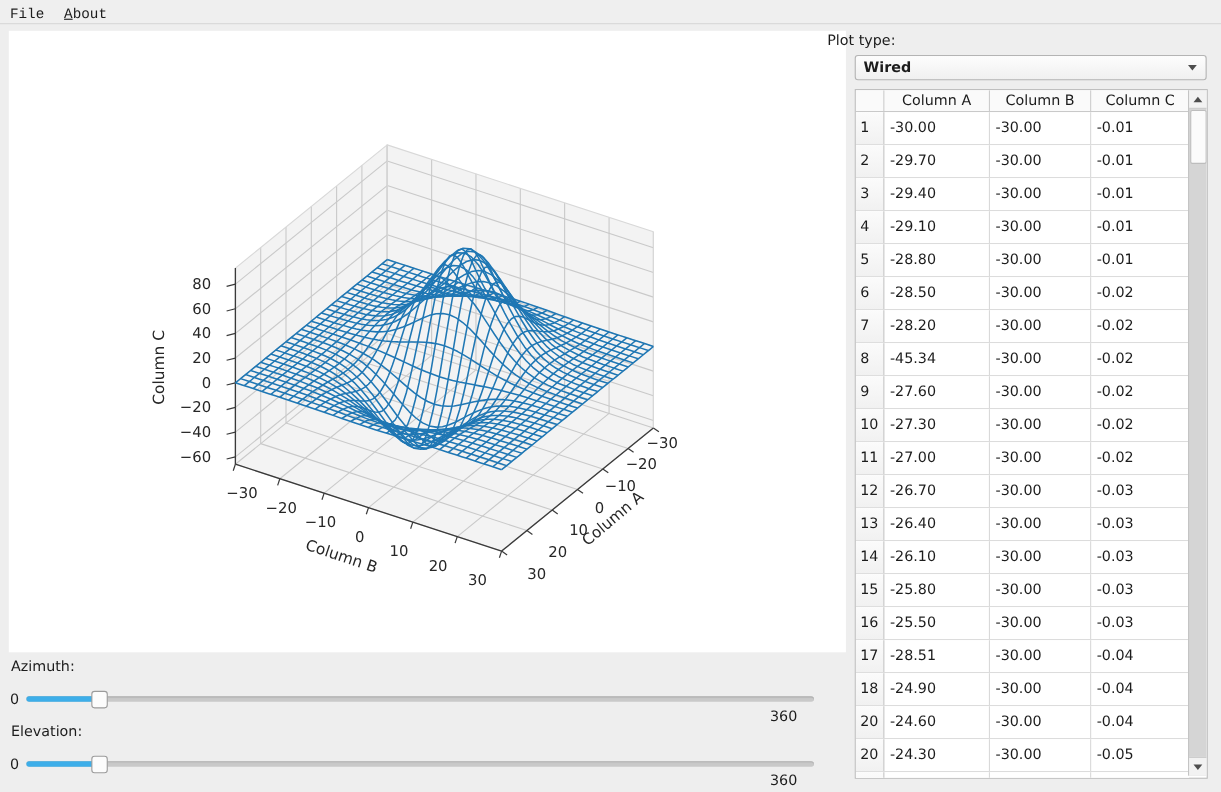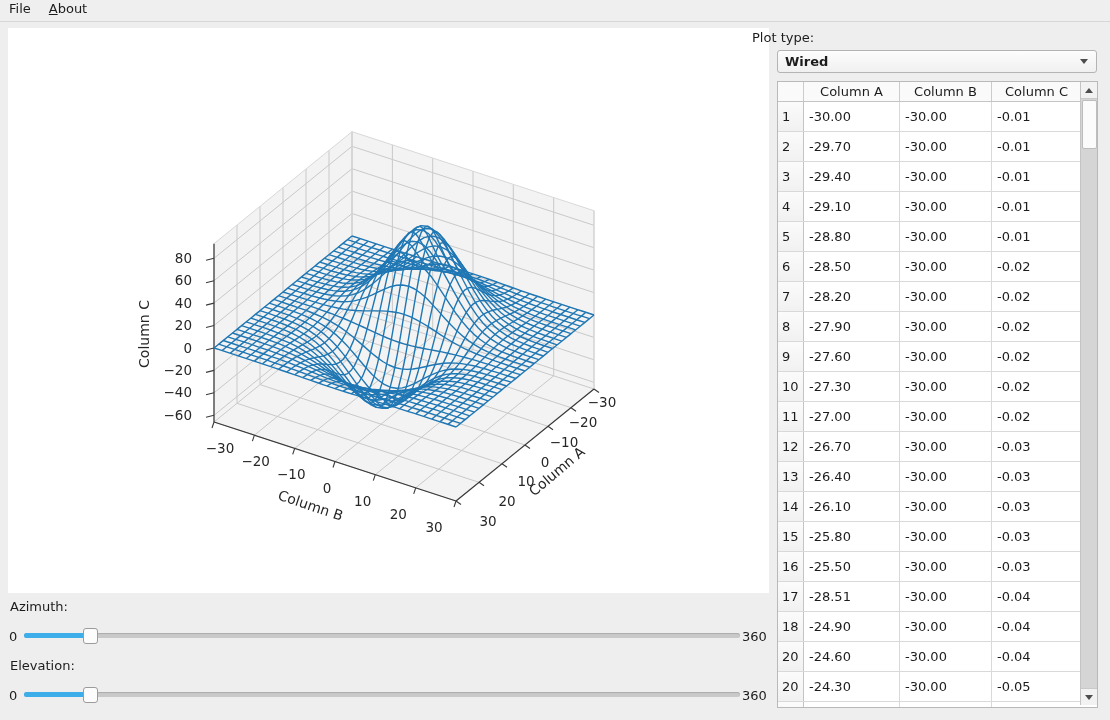--- a/index.html
+++ b/index.html
@@ -1,20 +1,20 @@
 <!DOCTYPE html>
 <html><head>
 <meta charset="utf-8">
 <style>
   html,body{margin:0;padding:0;}
   #window{position:relative;width:1110px;height:720px;background:#eeeeee;
     font-family:"DejaVu Sans","Liberation Sans",sans-serif;font-size:13px;color:#1c1c1c;overflow:hidden;}
   
   #menubar{position:absolute;left:0;top:0;width:1110px;height:21px;background:#efefef;
-    border-bottom:1px solid #d7d7d7;display:flex;align-items:flex-start;}
+    border-bottom:1px solid #d7d7d7;display:flex;align-items:flex-end;font-family:Liberation Mono, monospace;}
   .menu-item{padding:1px 9px;cursor:default;}
   .menu-item u{text-decoration:underline;}
   
   #canvas{position:absolute;left:8px;top:28px;width:761px;height:565px;background:#ffffff;}
   
   #plot-type-label{position:absolute;left:752px;top:30px;}
   #combo{position:absolute;left:777px;top:50px;width:318px;height:21px;background:linear-gradient(#fdfdfd,#f0f0f0);
     border:1px solid #b4b4b4;border-radius:3px;display:flex;align-items:center;font-weight:bold;}
   #combo-text{padding-left:7px;flex:1;}
   .arrow-down{width:0;height:0;border-left:4px solid transparent;border-right:4px solid transparent;border-top:5px solid #4d4d4d;margin-right:8px;}
@@ -33,21 +33,21 @@
   .tc.c1{width:96px;}.tc.c2{width:92px;}.tc.c3{width:89px;border-right:none;text-align:right;}
   
   #vscroll{position:absolute;top:0;right:0;width:16px;height:623px;background:#d5d5d5;border-left:1px solid #c4c4c4;}
   .sb-btn{position:absolute;left:0;width:16px;height:16px;background:#f2f2f2;display:flex;align-items:center;justify-content:center;}
   #sb-up{top:0;border-bottom:1px solid #c9c9c9;}
   #sb-down{bottom:0;border-top:1px solid #c9c9c9;}
   #sb-thumb{position:absolute;left:1px;width:13px;background:#fbfbfb;border:1px solid #bdbdbd;border-radius:2px;}
   
   .ctl-label{position:absolute;left:10px;}
   .slider-min{position:absolute;left:9px;width:14px;}
-  .slider-max{position:absolute;left:742px;width:30px;}
+  .slider-max{position:absolute;left:700px;width:30px;margin-top:15px;}
   .track{position:absolute;left:24px;width:716px;height:5px;background:#c9c9c9;border-radius:2.5px;box-shadow:inset 0 1px 1px rgba(0,0,0,0.15);}
   .track-fill{position:absolute;left:0;top:0;height:5px;background:#3daee9;border-radius:2.5px;}
   .handle{position:absolute;top:-5px;width:13px;height:14px;background:#fcfcfc;border:1px solid #9b9b9b;border-radius:3px;}
   svg text{font-family:"DejaVu Sans",sans-serif;}
 </style>
 </head>
 <body>
 
 <div id="window">
 
@@ -276,21 +276,21 @@
           <div class="tc c3">-0.02</div>
         </div>
         <div class="trow">
           <div class="tc rn">7</div>
           <div class="tc c1">-28.20</div>
           <div class="tc c2">-30.00</div>
           <div class="tc c3">-0.02</div>
         </div>
         <div class="trow">
           <div class="tc rn">8</div>
-          <div class="tc c1">-27.90</div>
+          <div class="tc c1">-45.34</div>
           <div class="tc c2">-30.00</div>
           <div class="tc c3">-0.02</div>
         </div>
         <div class="trow">
           <div class="tc rn">9</div>
           <div class="tc c1">-27.60</div>
           <div class="tc c2">-30.00</div>
           <div class="tc c3">-0.02</div>
         </div>
         <div class="trow">

